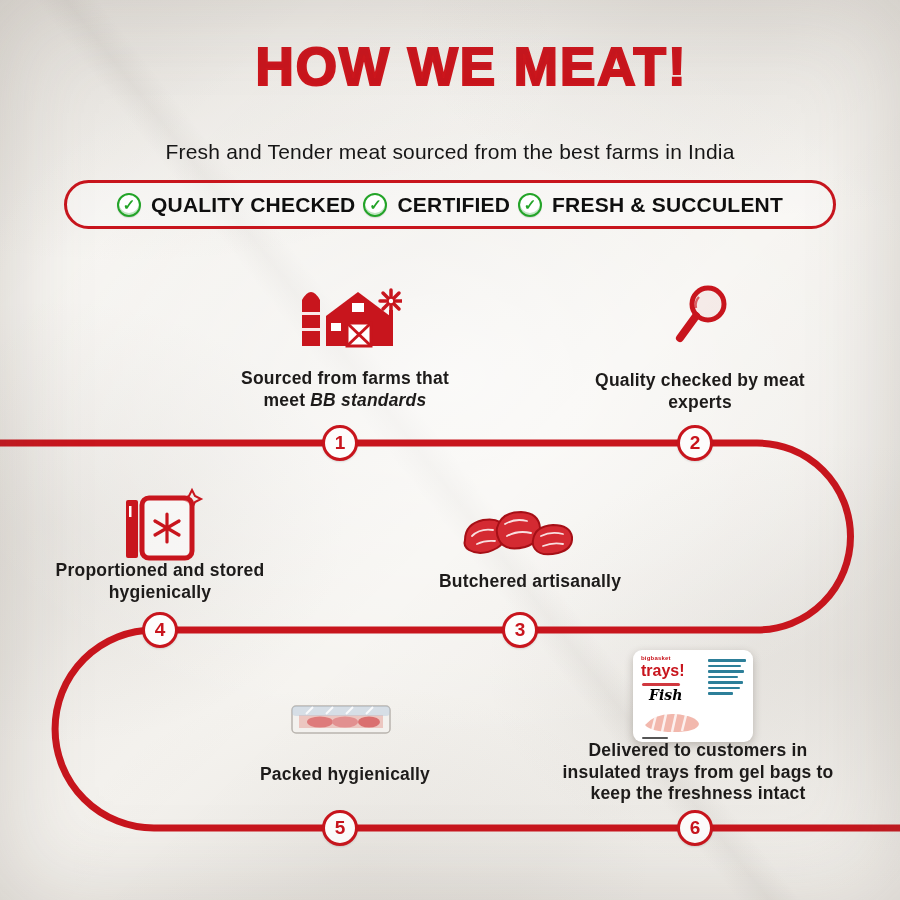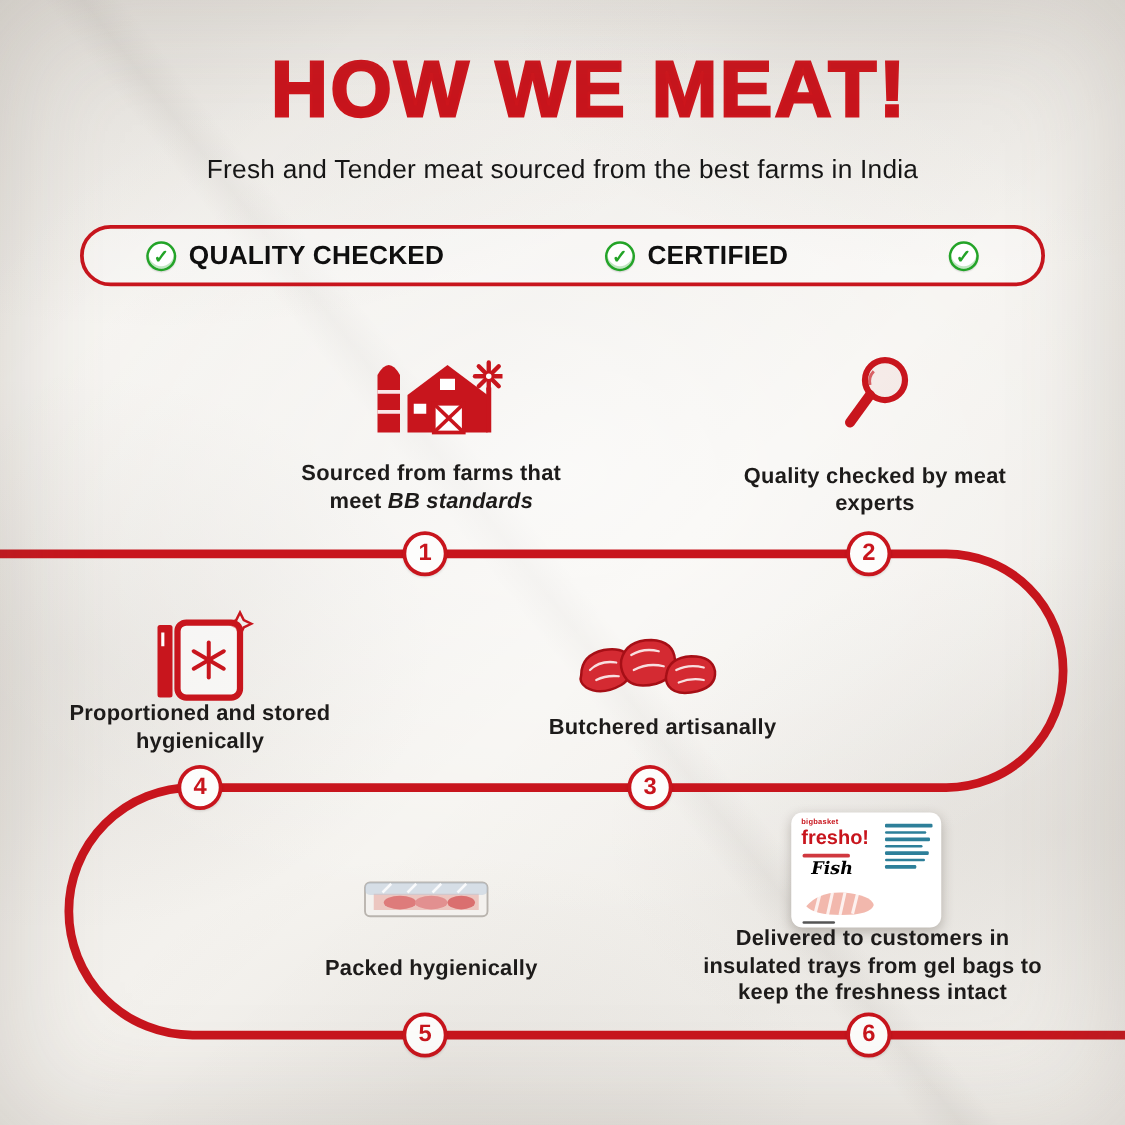--- a/index.html
+++ b/index.html
@@ -22,24 +22,24 @@
       linear-gradient(135deg, rgba(60,50,40,0.04) 0%, transparent 18%, rgba(60,50,40,0.03) 37%, transparent 55%, rgba(60,50,40,0.04) 78%, transparent 100%),
       linear-gradient(52deg, transparent 46%, rgba(60,50,40,0.05) 48%, transparent 50%),
       var(--paper);
   }
   .canvas::after{content:"";position:absolute;inset:0;box-shadow:inset 0 0 95px rgba(100,88,75,0.22);pointer-events:none;z-index:6;}
 
   .snake{position:absolute;left:0;top:0;z-index:1;}
 
   .title{
     position:absolute;top:38px;left:0;right:0;text-align:center;z-index:2;
-    font-size:63px;font-weight:bold;color:var(--red);letter-spacing:2px;
+    font-size:53px;font-weight:bold;color:var(--red);letter-spacing:2px;
     -webkit-text-stroke:2.2px #cd161d;line-height:1.1;margin-left:43px;
   }
-  .subtitle{position:absolute;top:124px;left:0;right:0;text-align:center;z-index:2;
+  .subtitle{position:absolute;top:140px;left:0;right:0;text-align:center;z-index:2;
     font-size:21px;color:#161616;font-weight:500;letter-spacing:0.2px;}
 
   .badge-bar{
     position:absolute;top:180px;left:64px;width:772px;height:49px;z-index:2;
     border:3px solid var(--red);border-radius:28px;background:rgba(255,255,255,0.30);
     display:flex;align-items:center;justify-content:space-between;padding:0 50px;
   }
   .badge{display:flex;align-items:center;gap:10px;}
   .badge .check{
     width:24px;height:24px;border-radius:50%;border:2.5px solid var(--green);
@@ -113,20 +113,21 @@
     <div class="badge">
       <span class="check">✓</span>
       <span class="lbl">QUALITY CHECKED</span>
     </div>
     <div class="badge">
       <span class="check">✓</span>
       <span class="lbl">CERTIFIED</span>
     </div>
     <div class="badge">
       <span class="check">✓</span>
+      <span class="lbl">FRESH &amp; SUCCULENT</span>
     </div>
   </div>
 
   <div class="icon-wrap i1">
     <svg width="112" height="76" viewBox="0 0 112 76">
       <g fill="#c8151d">
         <path d="M12 24 Q21 8 30 24 L30 70 L12 70 Z"></path>
         <path d="M36 40 L68 16 L100 40 L100 70 L36 70 Z"></path>
         <rect x="99" y="34" width="4" height="36"></rect>
       </g>
@@ -202,21 +203,21 @@
         <line x1="16" y1="16" x2="23" y2="9"></line>
         <line x1="36" y1="16" x2="43" y2="9"></line>
         <line x1="56" y1="16" x2="63" y2="9"></line>
         <line x1="76" y1="16" x2="83" y2="9"></line>
       </g>
     </svg>
   </div>
 
   <div class="pkg">
     <div class="pkg-bb">bigbasket</div>
-    <div class="pkg-brand">fresho!</div>
+    <div class="pkg-brand">trays!</div>
     <div class="pkg-redline"></div>
     <div class="pkg-product">Fish</div>
     <div class="pkg-right">
       <i></i>
         <i></i>
         <i></i>
         <i></i>
         <i></i>
         <i></i>
         <i></i>

